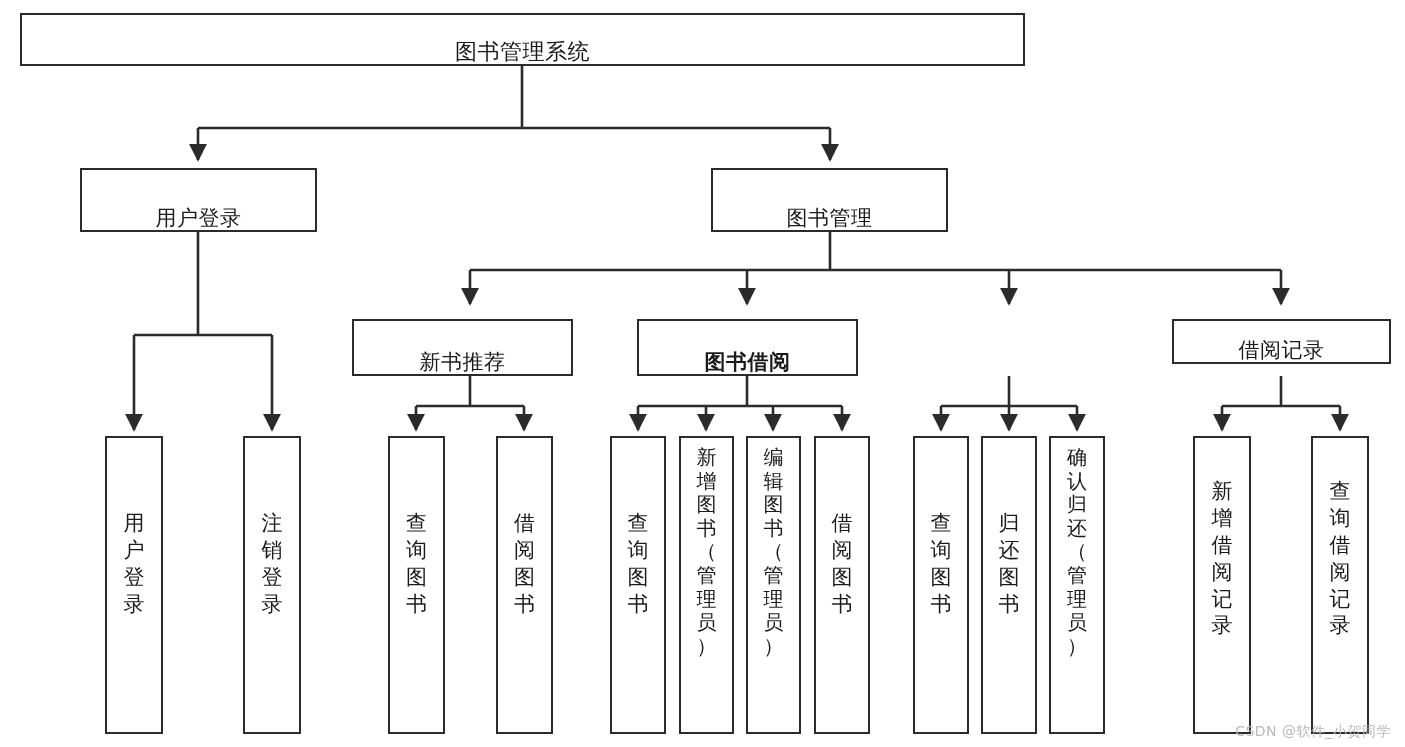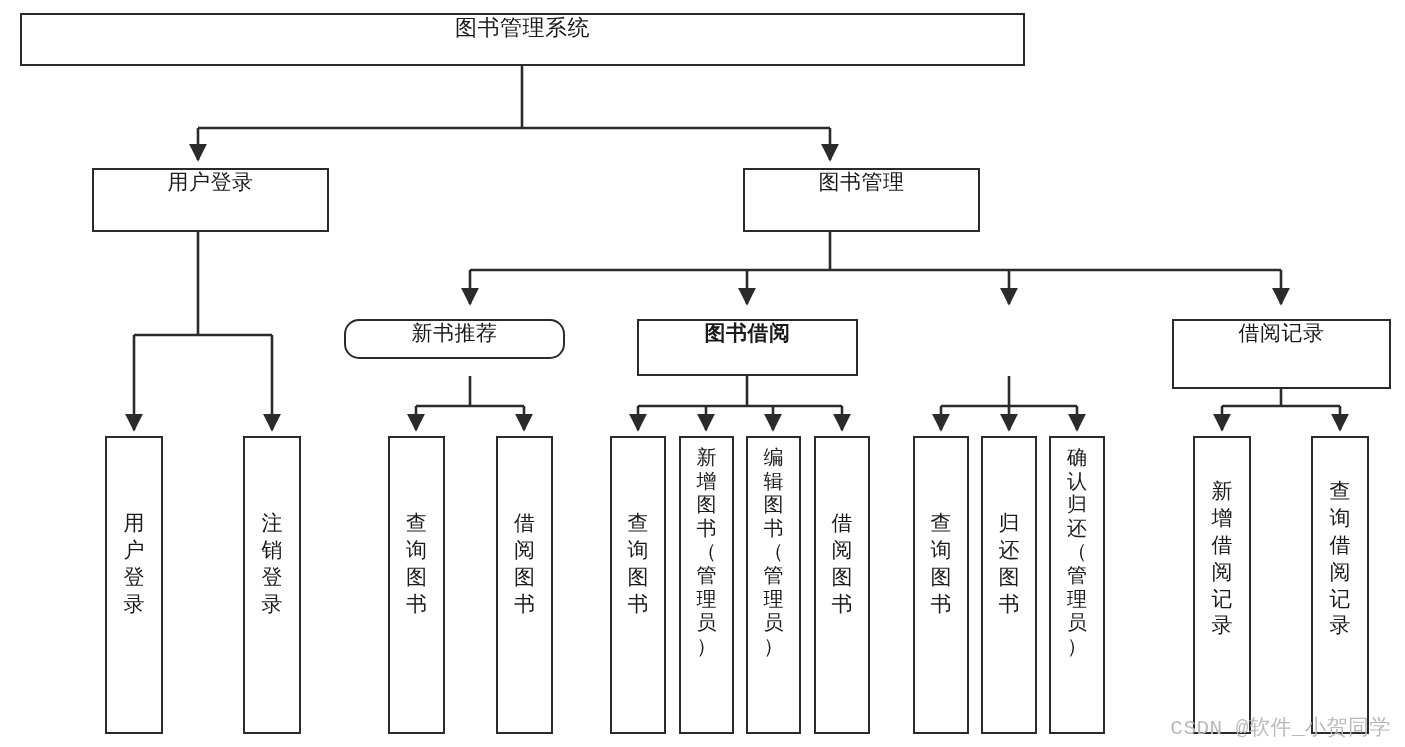--- a/index.html
+++ b/index.html
@@ -25,21 +25,21 @@
     width: 1405px;
     height: 747px;
     pointer-events: none;
   }
   .node {
     position: absolute;
     box-sizing: border-box;
     background: #ffffff;
     border: 2px solid #2b2b2b;
     display: flex;
-    align-items: flex-start;
+    align-items: flex-end;
     justify-content: center;
     color: #1a1a1a;
     z-index: 2;
   }
   .node .label {
     display: block;
     text-align: center;
     line-height: 1.15;
     white-space: pre;
   }
@@ -61,26 +61,25 @@
     line-height: 1.28;
   }
   .node.vert.tall .label {
     font-size: 20px;
     line-height: 1.18;
   }
   .watermark {
     position: absolute;
     right: 14px;
     bottom: 6px;
-    font-size: 21px;
+    font-size: 14px;
     color: #b9b9b9;
     letter-spacing: 0.5px;
     z-index: 5;
     white-space: nowrap;
-    font-family: Liberation Mono, monospace;
   }
 </style>
 </head>
 <body>
 
 <div id="diagram-root">
 
   <svg id="edge-layer" viewBox="0 0 1405 747" xmlns="http://www.w3.org/2000/svg">
     <defs>
       <marker id="arrow" viewBox="0 0 10 10" refX="9" refY="5" markerWidth="7" markerHeight="7" orient="auto-start-reverse">
@@ -128,34 +127,34 @@
       <path d="M 1222 406 L 1340 406"></path>
       <path d="M 1222 406 L 1222 430" marker-end="url(#arrow)"></path>
       <path d="M 1340 406 L 1340 430" marker-end="url(#arrow)"></path>
     </g>
   </svg>
 
   <div class="node root horiz" style="left:20px; top:13px; width:1005px; height:53px;">
     <span class="label">图书管理系统</span>
   </div>
 
-  <div class="node horiz" style="left:92px; top:168px; width:237px; height:64px;">
+  <div class="node horiz" style="left:80px; top:168px; width:237px; height:64px;">
     <span class="label">用户登录</span>
   </div>
-  <div class="node horiz" style="left:711px; top:168px; width:237px; height:64px;margin-left:32px;">
+  <div class="node horiz" style="left:711px; top:168px; width:237px; height:64px;">
     <span class="label">图书管理</span>
   </div>
 
-  <div class="node horiz" style="left:344px; top:319px; width:221px; height:40px;border-radius:15px;">
+  <div class="node horiz" style="left:352px; top:319px; width:221px; height:57px;">
     <span class="label">新书推荐</span>
   </div>
   <div class="node horiz" style="left:637px; top:319px; width:221px; height:57px;font-weight:bold;">
     <span class="label">图书借阅</span>
   </div>
-  <div class="node horiz" style="left:1172px; top:319px; width:219px; height:70px;">
+  <div class="node horiz" style="left:1172px; top:319px; width:219px; height:45px;">
     <span class="label">借阅记录</span>
   </div>
 
   <div class="node vert" style="left:105px; top:436px; width:58px; height:298px; padding-top:72px;">
     <span class="label">用
 户
 登
 录</span>
   </div>
   <div class="node vert" style="left:243px; top:436px; width:58px; height:298px; padding-top:72px;">

